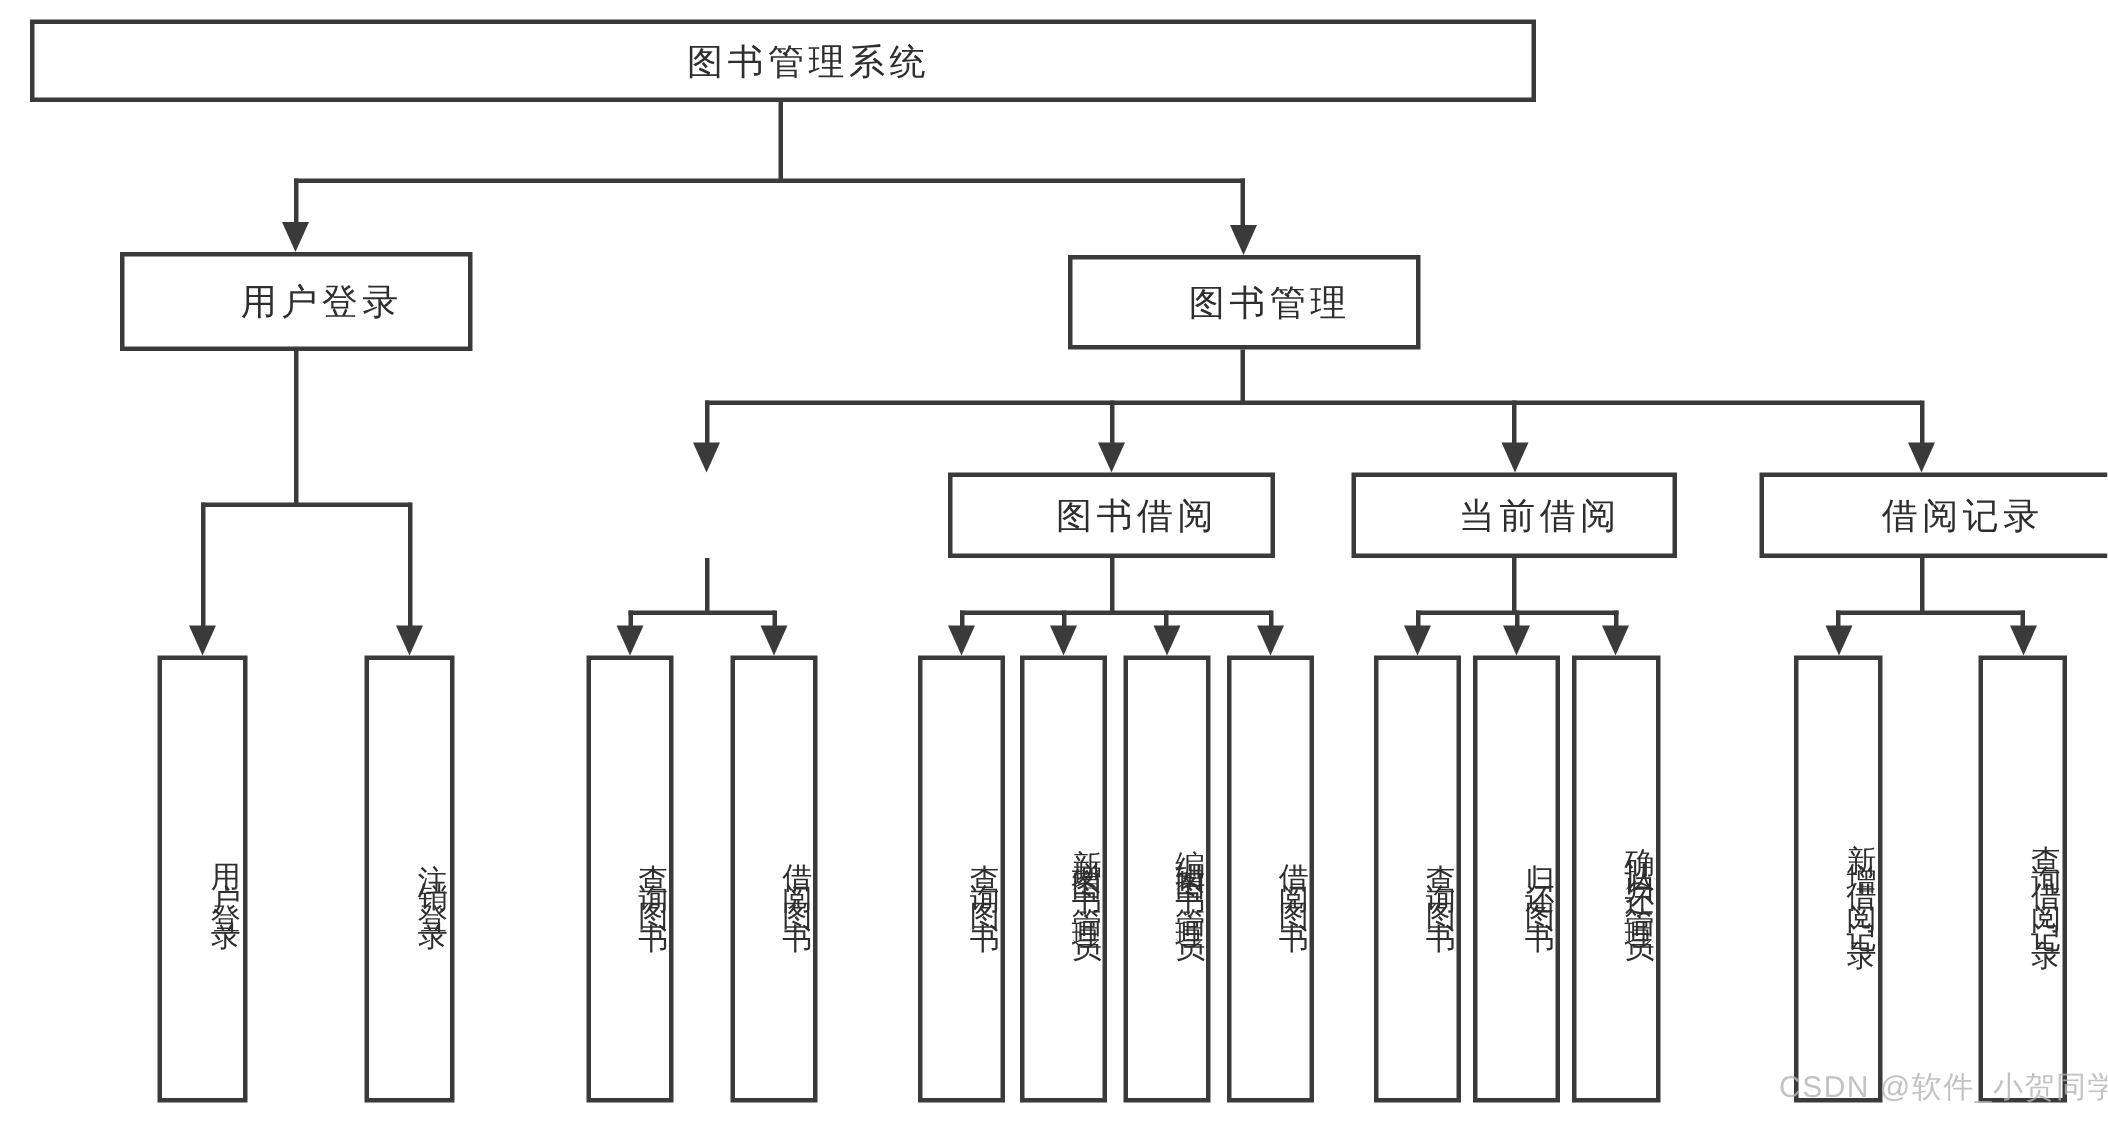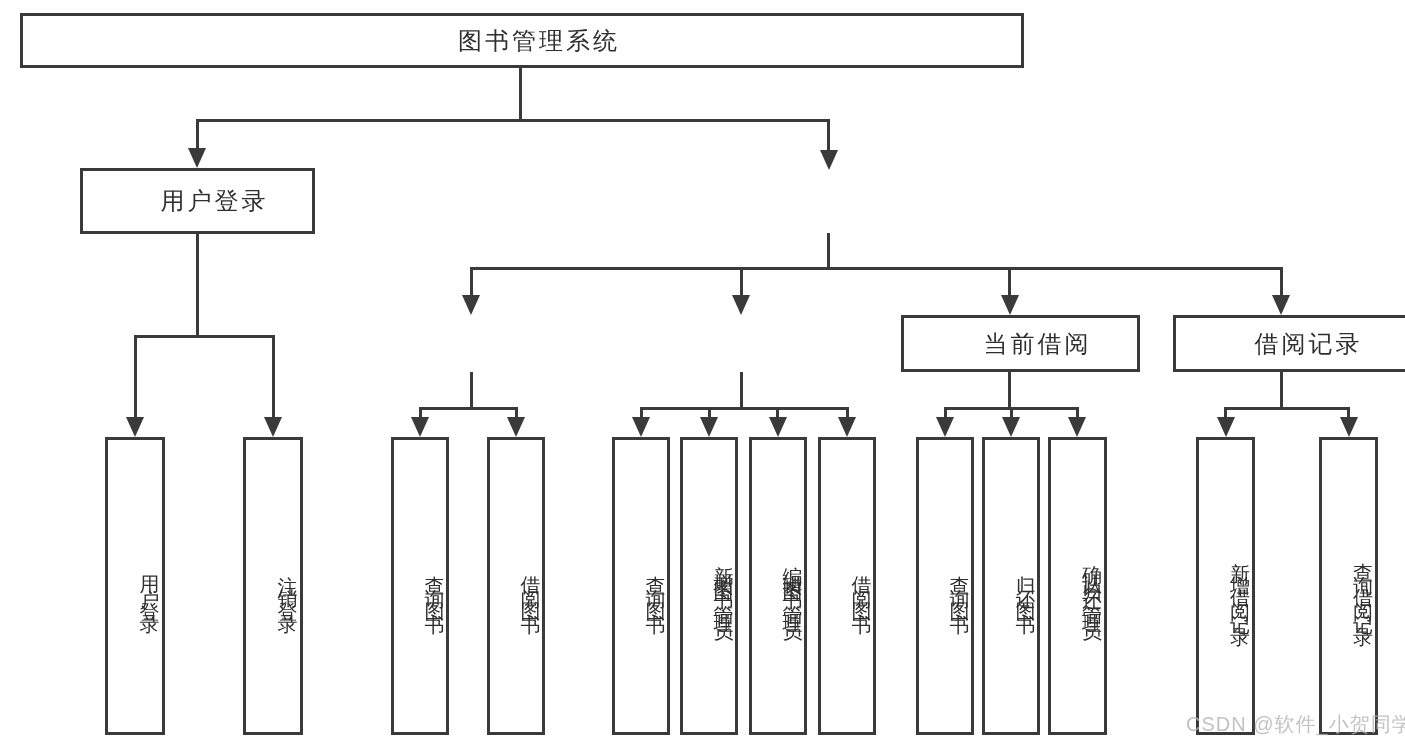--- a/index.html
+++ b/index.html
@@ -43,22 +43,24 @@
   }
 </style>
 </head>
 <body>
 
 <div class="stage">
 
   <div class="node" style="left:20px;top:13px;width:1004px;height:55px">图书管理系统</div>
 
   <div class="node" style="left:80px;top:168px;width:235px;height:66px">用户登录</div>
+  <div class="node" style="left:712px;top:170px;width:235px;height:63px">图书管理</div>
 
-  <div class="node" style="left:901px;top:315px;width:239px;height:57px">当前借阅</div>
+  <div class="node" style="left:632px;top:315px;width:218px;height:57px">图书借阅</div>
+  <div class="node" style="left:901px;top:315px;width:217px;height:57px">当前借阅</div>
   <div class="node" style="left:1173px;top:315px;width:237px;height:57px">借阅记录</div>
 
   <div class="node v" style="left:105px;top:437px;width:60px;height:298px">用户登录</div>
   <div class="node v" style="left:243px;top:437px;width:60px;height:298px">注销登录</div>
 
   <div class="node v" style="left:391px;top:437px;width:58px;height:298px">查询图书</div>
   <div class="node v" style="left:487px;top:437px;width:58px;height:298px">借阅图书</div>
 
   <div class="node v" style="left:612px;top:437px;width:58px;height:298px">查询图书</div>
   <div class="node v long" style="left:680px;top:437px;width:58px;height:298px">新增图书（管理员）</div>

